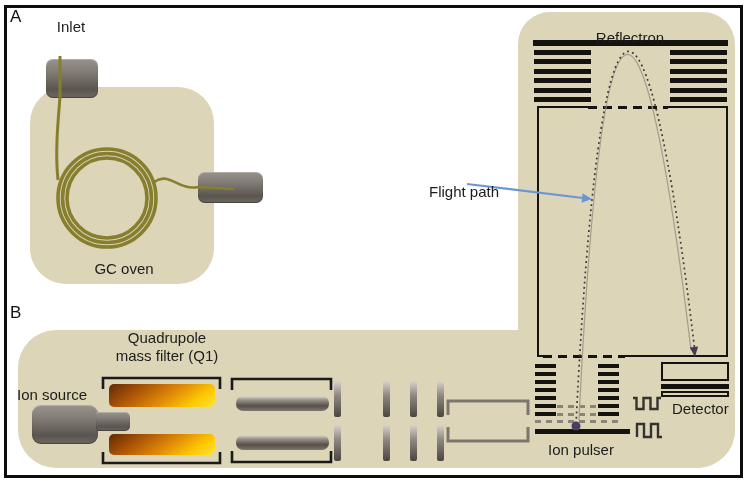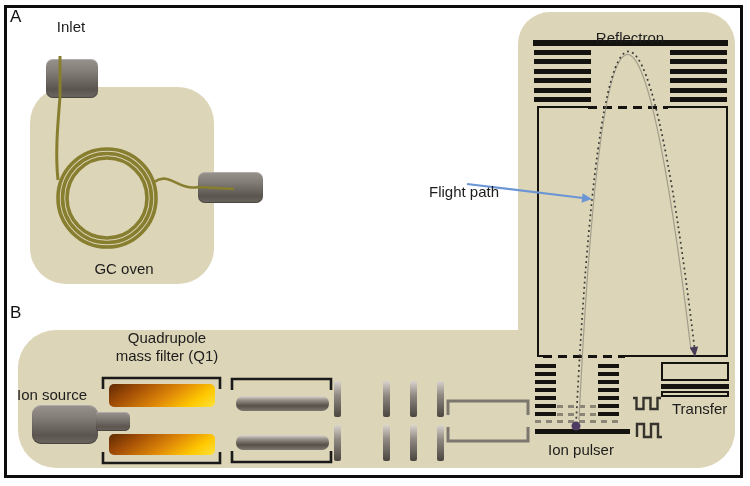--- a/index.html
+++ b/index.html
@@ -76,21 +76,21 @@
   <div class="pbar" style="left:535px; top:412px;"></div>
   <div class="pbar" style="left:598px; top:412px;"></div>
   <div class="gdash" style="left:557px; top:412.5px; width:40px;"></div>
   <div class="gdash" style="left:535px; top:420px; width:84px;"></div>
   <div class="blackbar" style="left:535px; top:429px; width:95px; height:5px;"></div>
   <div class="lbl ctr" style="left:581px; top:441px;">Ion pulser</div>
 
   <div class="outlined" style="left:661px; top:362px; width:68px; height:19px;"></div>
   <div class="blackbar" style="left:661px; top:384px; width:68px; height:5px;"></div>
   <div class="outlined" style="left:661px; top:391px; width:68px; height:6px; border-width:2px;"></div>
-  <div class="lbl left" style="left:672px; top:400px;">Transfer</div>
+  <div class="lbl left" style="left:672px; top:400px;">Detector</div>
 
   <div class="lbl left" style="left:17px; top:386px;">Ion source</div>
   <div class="metal" style="left:32px; top:405px; width:66px; height:39px; border-radius:9px;"></div>
   <div class="metal" style="left:96px; top:412px; width:34px; height:19px; border-radius:2px 5px 5px 2px;"></div>
 
   <div class="lbl ctr" style="left:167px; top:329px;">Quadrupole
 mass filter (Q1)</div>
   <div class="rod" style="left:109px; top:384px; width:106px; height:23px;"></div>
   <div class="rod" style="left:109px; top:434px; width:106px; height:21px;"></div>
 

